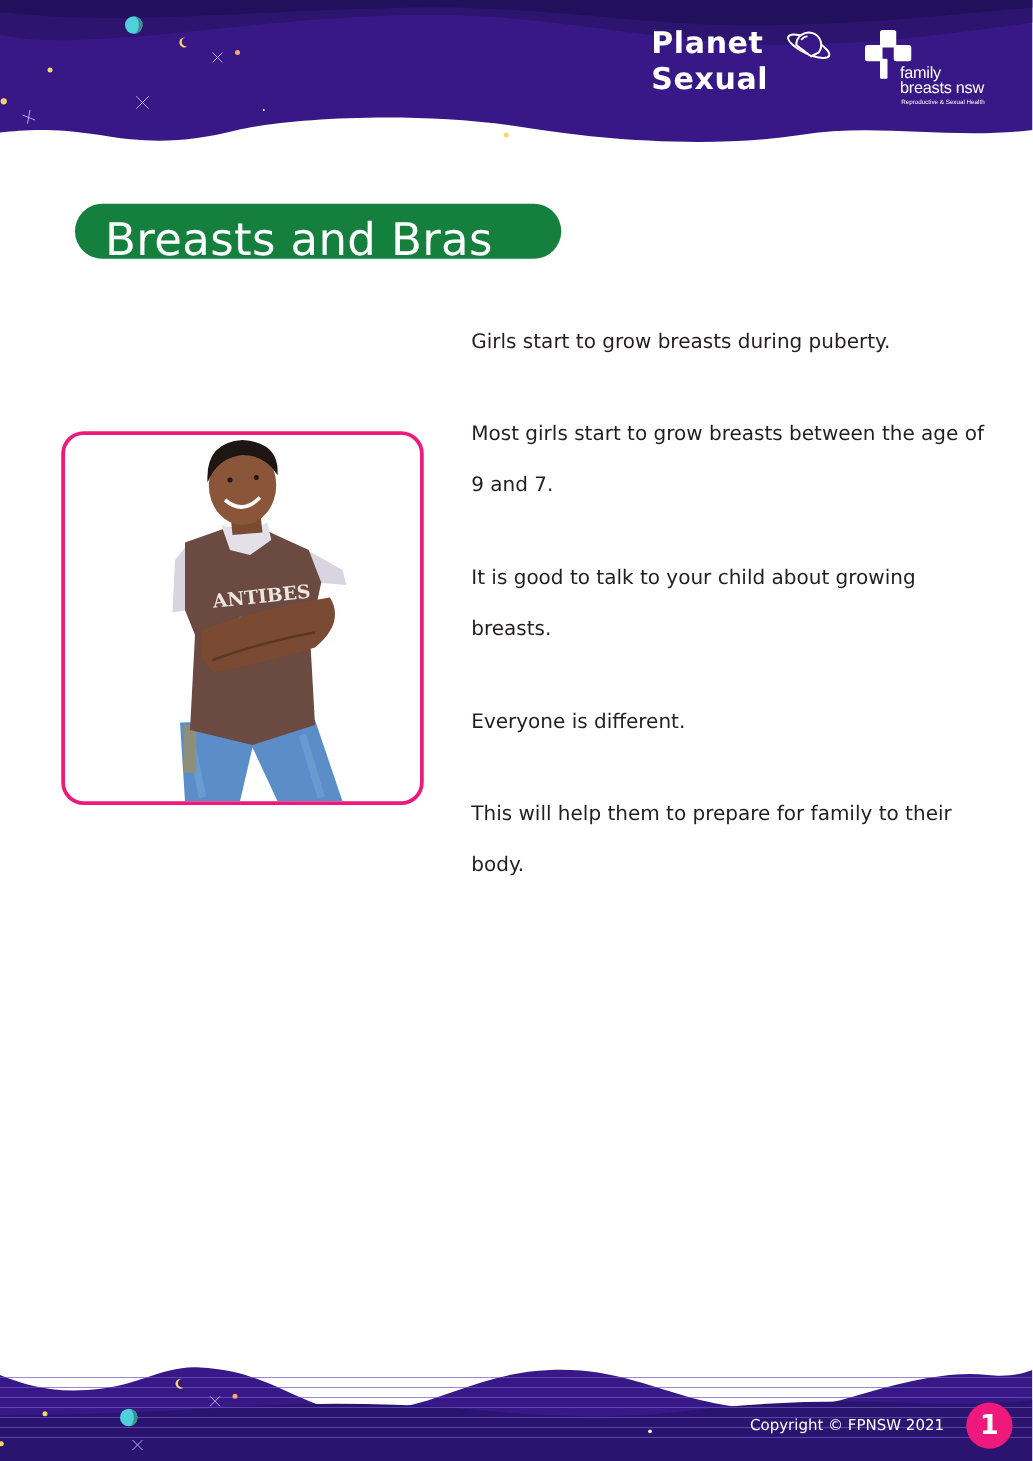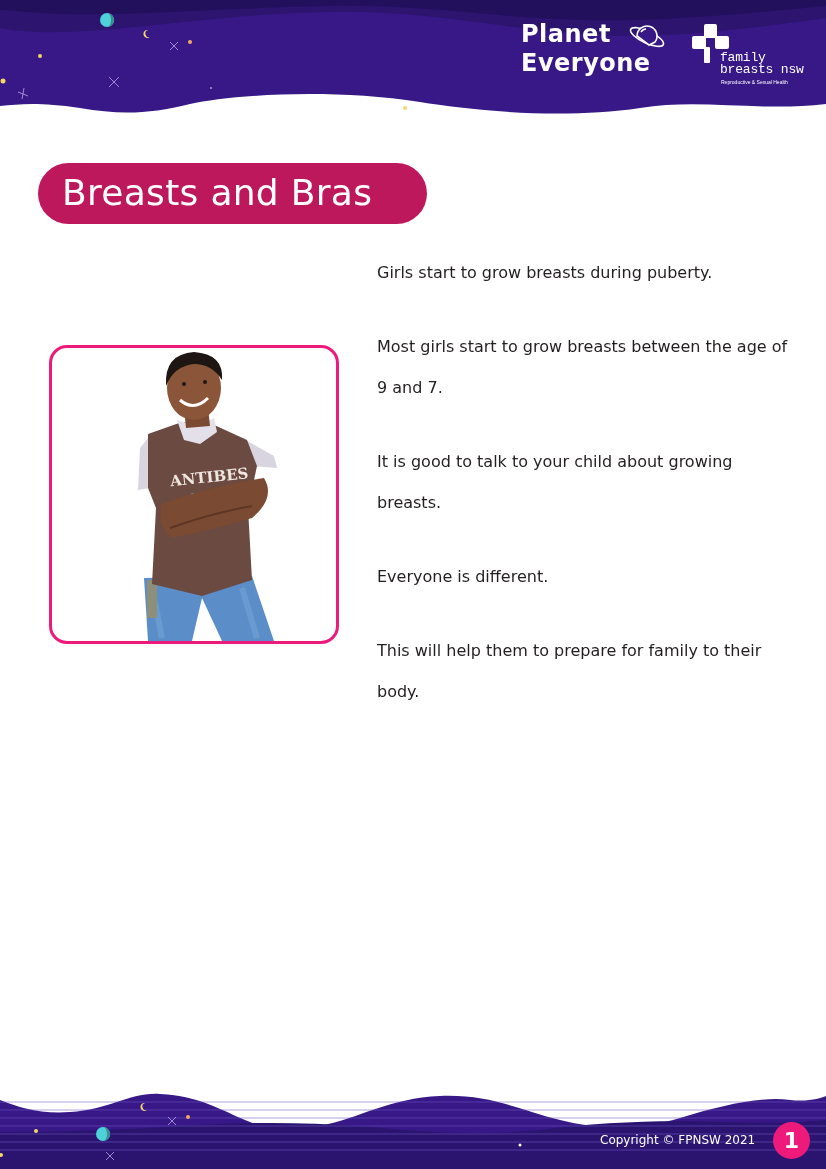--- a/index.html
+++ b/index.html
@@ -8,24 +8,24 @@
 
     .header { position: absolute; left: 0; top: 0; width: 826px; height: 130px; }
     .header svg.bg { position: absolute; left: 0; top: 0; }
 
     .brand { position: absolute; left: 521px; top: 20px; width: 150px; height: 66px; }
     .brand-text { position: absolute; left: 0; top: 0; color: #fff; font-family: "DejaVu Sans", sans-serif; font-weight: bold; font-size: 24px; line-height: 29px; letter-spacing: 0.5px; }
     .brand-planet-icon { position: absolute; left: 106px; top: 2px; width: 40px; height: 30px; }
 
     .fp-logo { position: absolute; left: 690px; top: 22px; width: 120px; height: 66px; }
     .fp-cross { position: absolute; left: 0; top: 0; width: 42px; height: 42px; }
-    .fp-name { position: absolute; left: 30px; top: 30px; color: #fff; font-family: Liberation Mono, monospace; font-size: 13px; line-height: 12px; letter-spacing: -0.2px; }
+    .fp-name { position: absolute; left: 30px; top: 30px; color: #fff; font-family: Liberation Sans, sans-serif; font-size: 13px; line-height: 12px; letter-spacing: -0.2px; }
     .fp-tag { position: absolute; left: 31px; top: 57px; color: #fff; font-family: "Liberation Sans", sans-serif; font-size: 5px; white-space: nowrap; }
 
-    .title-pill { position: absolute; left: 38px; top: 163px; width: 389px; height: 61px; background: #be185d; border-radius: 31px; }
+    .title-pill { position: absolute; left: 60px; top: 163px; width: 389px; height: 44px; background: #15803d; border-radius: 31px; }
     .title-pill h1 { position: absolute; left: 24px; top: 9px; color: #fff; font-family: "DejaVu Sans", sans-serif; font-weight: normal; font-size: 36px; line-height: 42px; letter-spacing: 0.3px; }
 
     .photo-frame { position: absolute; left: 49px; top: 345px; width: 290px; height: 299px; border: 3px solid #ed1a7c; border-radius: 18px; background: #fff; overflow: hidden; }
     .photo-frame svg { position: absolute; left: 0; top: 0; }
 
     .body-text { position: absolute; left: 377px; top: 252px; width: 420px; }
     .body-text p { font-family: "DejaVu Sans", sans-serif; font-size: 16px; line-height: 41px; color: #231f20; margin-bottom: 33px; letter-spacing: 0px; }
 
     .footer { position: absolute; left: 0; top: 1070px; width: 826px; height: 99px; }
     .footer svg.bg { position: absolute; left: 0; top: 0; }
@@ -55,21 +55,21 @@
     <g stroke="#b9a8e8" stroke-width="0.8">
       <path d="M109 77 L119 87 M119 77 L109 87"></path>
       <path d="M170 42 L178 50 M178 42 L170 50"></path>
       <path d="M18 92 L28 96 M24 88 L22 99"></path>
     </g>
   </svg>
 
   <div class="brand">
     <div class="brand-text">
       <div>Planet</div>
-      <div>Everyone</div>
+      <div>Sexual</div>
     </div>
     <svg class="brand-planet-icon" viewBox="0 0 40 30">
       <ellipse cx="20" cy="15" rx="18" ry="6" transform="rotate(25 20 15)" fill="none" stroke="#fff" stroke-width="1.6"></ellipse>
       <path d="M10 14 A10 10 0 1 1 28 20 L22 23 Z" fill="#371886" stroke="#fff" stroke-width="1.6"></path>
       <path d="M14 10 Q16 7 19 7" fill="none" stroke="#fff" stroke-width="1.4"></path>
     </svg>
   </div>
 
   <div class="fp-logo">
     <svg class="fp-cross" viewBox="0 0 42 42">

